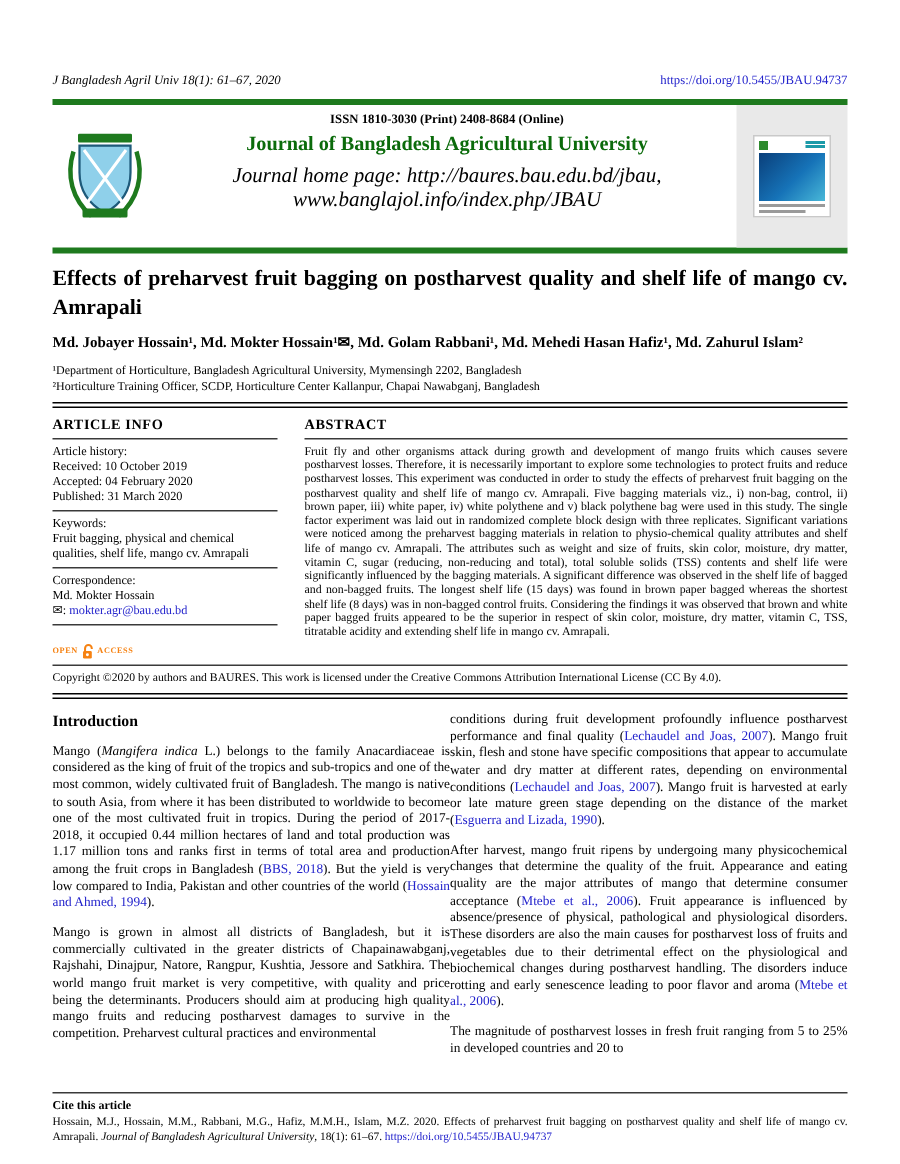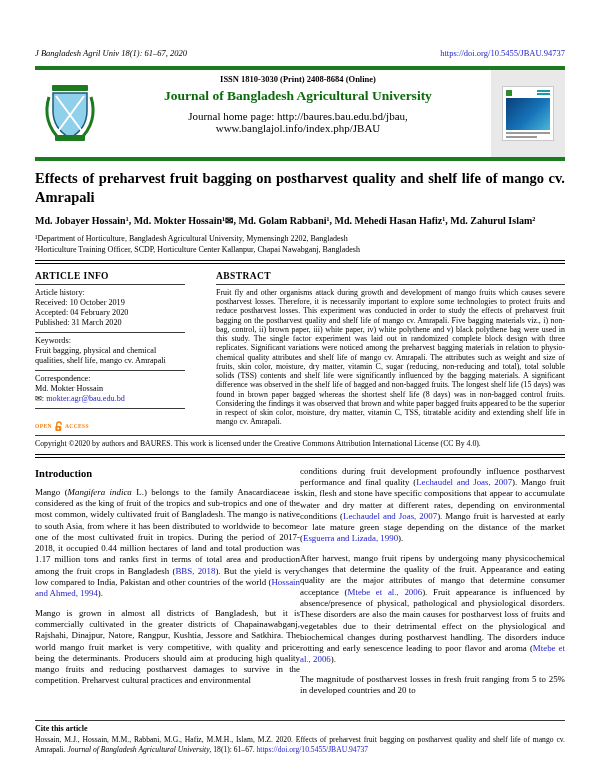--- a/index.html
+++ b/index.html
@@ -15,40 +15,40 @@
   .topline .ref { font-style:italic; }
 
   
   .banner { margin-bottom:8px; }
   .gbar { height:4px; background:#1e7a1e; }
   .banner-row { display:flex; align-items:stretch; }
   .logo-left { width:70px; display:flex; align-items:center; justify-content:center; padding:2px 0; }
   .banner-center { flex:1; text-align:center; padding:4px 6px 23px 6px; }
   .issn { font-size:8.5px; font-weight:bold; }
   .jtitle { font-size:13.5px; font-weight:bold; color:#0b6b0b; margin:4px 0 6px 0; }
-  .homepage { font-size:11px; }
+  .homepage { font-size:14px;font-style:italic; }
   .logo-right { width:74px; background:#e9e9e9; display:flex; align-items:center; justify-content:center; }
   .cover { width:44px; background:#fff; border:1px solid #c9c9c9; padding:3px 3px 2px 3px; }
   .cover-top { display:flex; justify-content:space-between; margin-bottom:2px; }
   .mark-green { width:6px; height:6px; background:#2e8b2e; display:inline-block; }
   .mark-teal { width:13px; height:6px; background:repeating-linear-gradient(#1b9aa8 0 2px,#fff 2px 3px); display:inline-block; }
   .cover-img { height:32px; background:linear-gradient(135deg,#0a3f7a 0%,#1673b8 55%,#49b8d8 100%); }
   .cover-lines div { height:2px; background:#9a9a9a; margin-top:2px; }
   .cover-lines div:last-child { width:70%; }
 
   
   .title { font-size:14.5px; font-weight:bold; text-align:justify; line-height:1.3; margin:8px 0 7px 0; }
   .authors { font-size:10px; font-weight:bold; text-align:justify; line-height:1.35; margin-bottom:7px; }
   .affil { font-size:8px; line-height:1.3; }
 
   .thickrule { height:2px; border-top:1.5px solid #000; border-bottom:1px solid #000; margin:5px 0; }
   .rule { border-top:1px solid #3a3a3a; margin:3px 0; }
 
   
-  .info-abs { display:flex; gap:31px; }
+  .info-abs { display:flex; gap:18px; }
   .info-col { width:150px; flex:0 0 150px; }
   .abs-col { flex:1; }
   .sec-head { font-size:9.5px; font-weight:bold; letter-spacing:0.4px; margin:2px 0 2px 0; }
   .info-item { font-size:8.2px; line-height:1.22; }
   .info-group { margin:3px 0 4px 0; }
   .abs-text { font-size:7.9px; line-height:1.17; text-align:justify; margin:3px 0 0 0; }
 
   .oa { display:flex; align-items:center; gap:2px; margin-top:12px; }
   .oa-text { font-size:5.5px; font-weight:bold; color:#f68212; letter-spacing:0.4px; }
 

